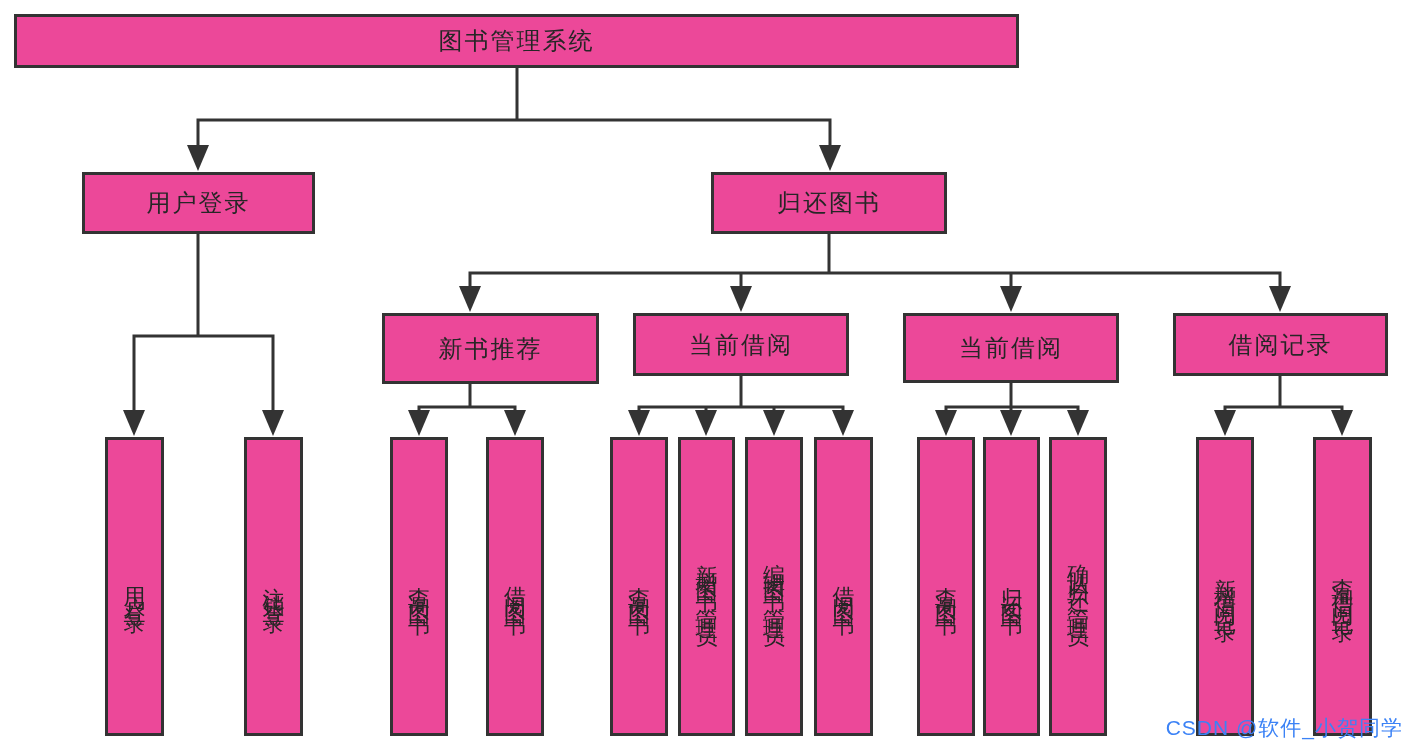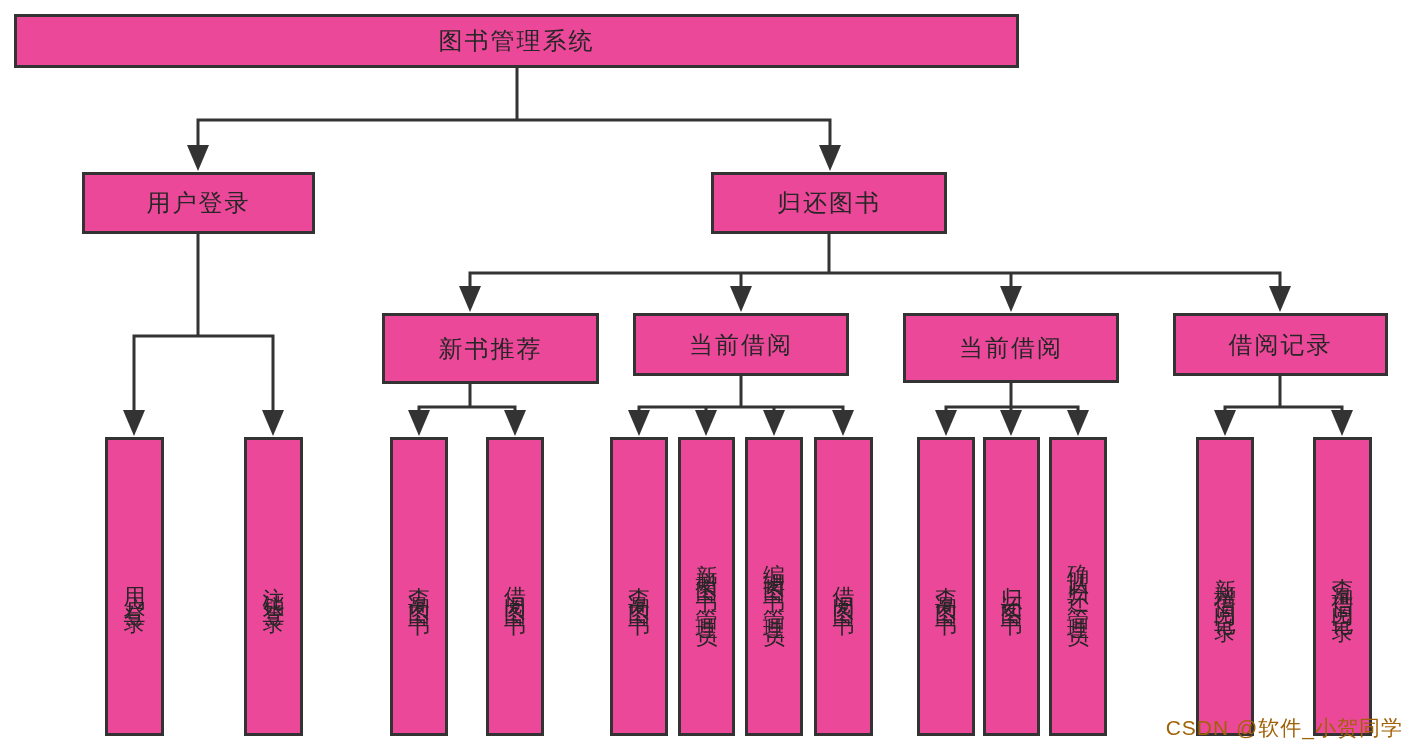--- a/index.html
+++ b/index.html
@@ -30,21 +30,21 @@
     letter-spacing:9px;
     line-height:1;
     white-space:nowrap;
   }
   .watermark{
     position:absolute;
     right:2px;
     bottom:5px;
     font-size:21px;
     letter-spacing:1px;
-    color:#a16207;
+    color:#3b82f6;
     white-space:nowrap;
   }
 </style>
 </head>
 <body>
 
 <div class="canvas">
 
   <svg class="wires" width="1405" height="747" viewBox="0 0 1405 747" aria-hidden="true">
     <path fill="none" stroke="#333333" stroke-width="3" d="

